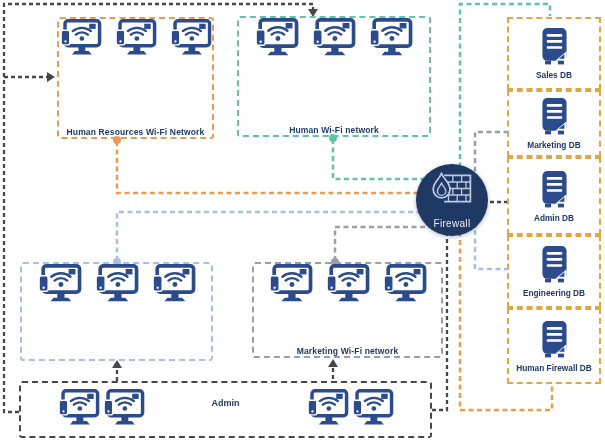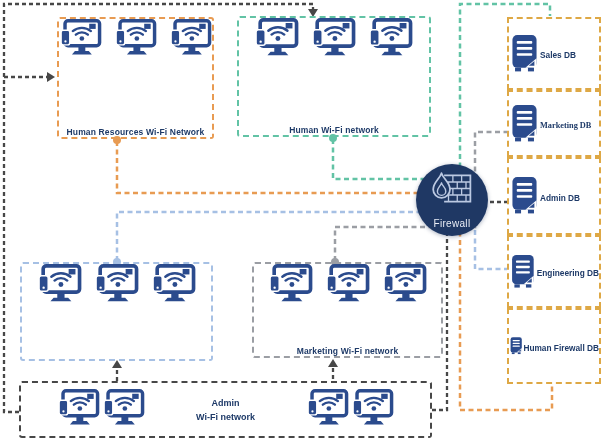--- a/index.html
+++ b/index.html
@@ -13,21 +13,21 @@
     display:flex;flex-direction:column;align-items:center;justify-content:space-between;
     background:transparent;z-index:2;
   }
   .icons{display:flex;gap:13px;align-items:flex-end}
   .net-label{
     margin-top:9px;font-weight:bold;font-size:8.5px;letter-spacing:.15px;
     color:#1E3A68;text-align:center;white-space:nowrap;
   }
   .db{
     position:absolute;box-sizing:border-box;border:2px dashed #DEA845;
-    display:flex;flex-direction:row;align-items:center;
+    display:flex;flex-direction:column;align-items:center;justify-content:center;
     background:transparent;z-index:2;
   }
   .db-label{margin-top:3px;font-weight:bold;font-size:8.3px;color:#1E3A68;white-space:nowrap}
   .firewall{
     position:absolute;left:416px;top:164px;width:72px;height:72px;border-radius:50%;
     display:flex;flex-direction:column;align-items:center;justify-content:center;
     z-index:3;box-shadow:0 1px 4px rgba(20,40,80,.35);
   }
   .fw-label{color:#E9EDF6;font-size:10px;margin-top:12px;letter-spacing:.3px}
   .admin-box{flex-direction:row;align-items:flex-start;justify-content:center;gap:3px;padding-top:6px}
@@ -164,37 +164,36 @@
 
 <div class="box admin-box" style="left: 19px; top: 381px; width: 413px; height: 57px; border-color: rgb(71, 71, 71);">
   <svg class="mon-sm">
       <use href="#i-monitor"></use>
     </svg>
   <svg class="mon-sm">
       <use href="#i-monitor"></use>
     </svg>
   <div class="admin-label">
     <div>Admin</div>
-    <div>Wi-Fi network</div>
   </div>
   <svg class="mon-sm">
       <use href="#i-monitor"></use>
     </svg>
   <svg class="mon-sm">
       <use href="#i-monitor"></use>
     </svg>
 </div>
 
 <div class="db" style="left: 507px; top: 17px; width: 94px; height: 73px; border-color: rgb(222, 168, 69);">
   <svg class="srv">
       <use href="#i-server"></use>
     </svg>
   <div class="db-label">Sales DB</div>
 </div>
-<div class="db" style="left: 507px; top: 90px; width: 94px; height: 67px; border-color: rgb(222, 168, 69); font-family: Liberation Serif, serif;">
+<div class="db" style="left: 507px; top: 90px; width: 94px; height: 67px; border-color: rgb(222, 168, 69);">
   <svg class="srv">
       <use href="#i-server"></use>
     </svg>
   <div class="db-label">Marketing DB</div>
 </div>
 <div class="db" style="left: 507px; top: 157px; width: 94px; height: 78px; border-color: rgb(222, 168, 69);">
   <svg class="srv">
       <use href="#i-server"></use>
     </svg>
   <div class="db-label">Admin DB</div>

